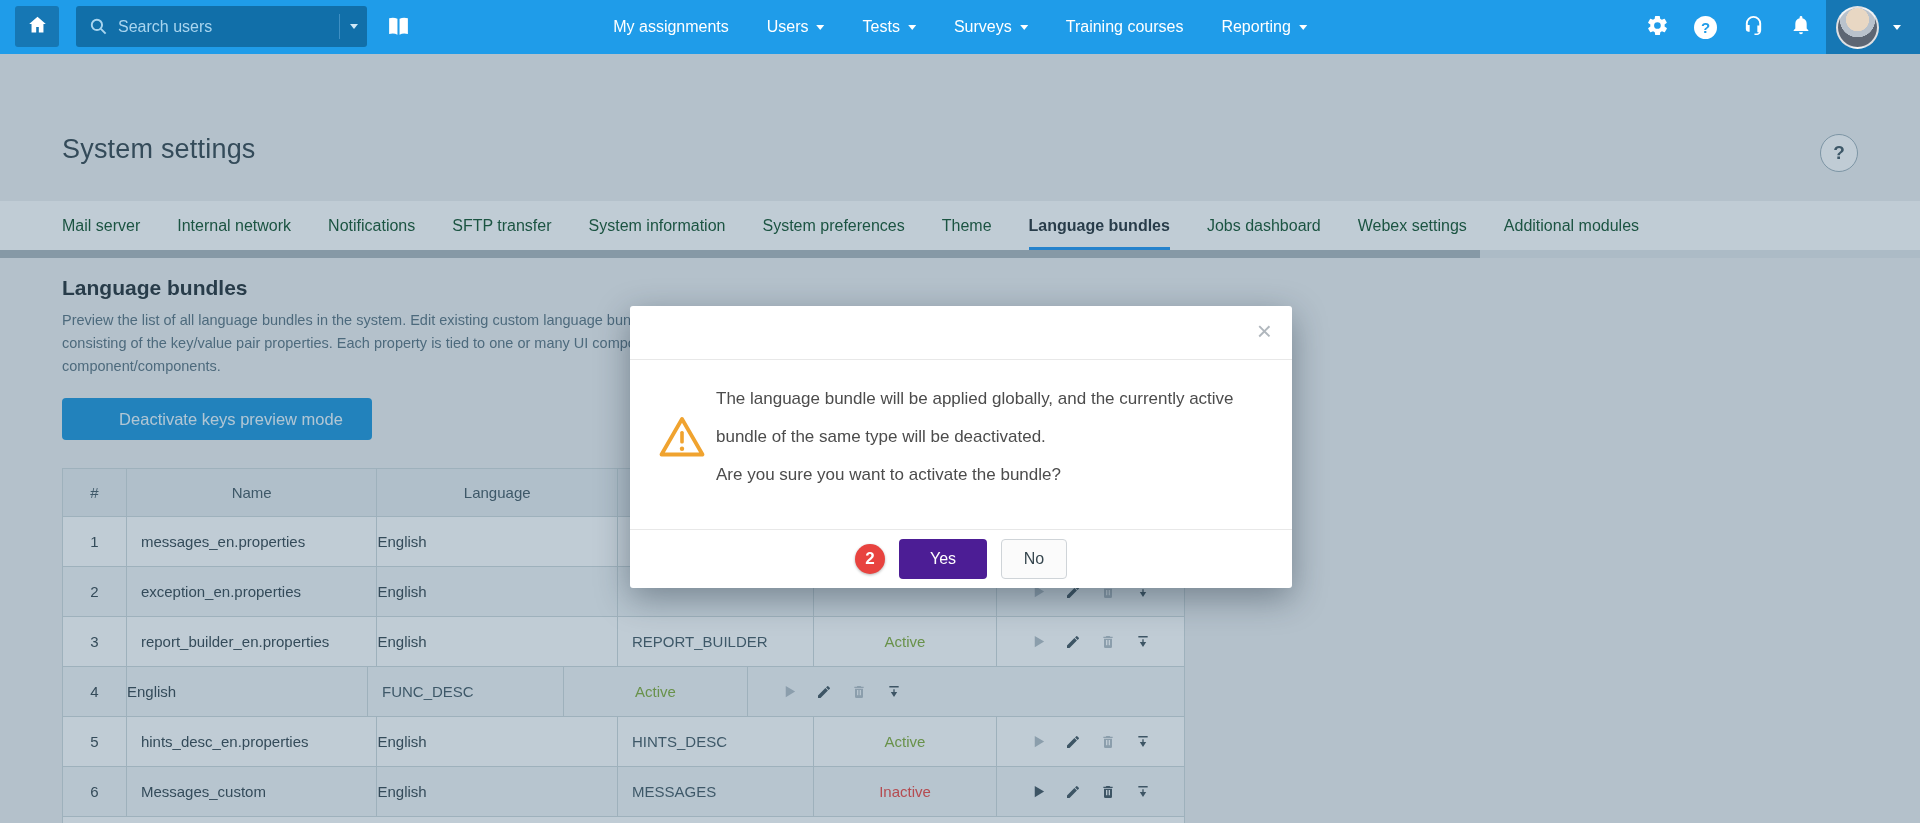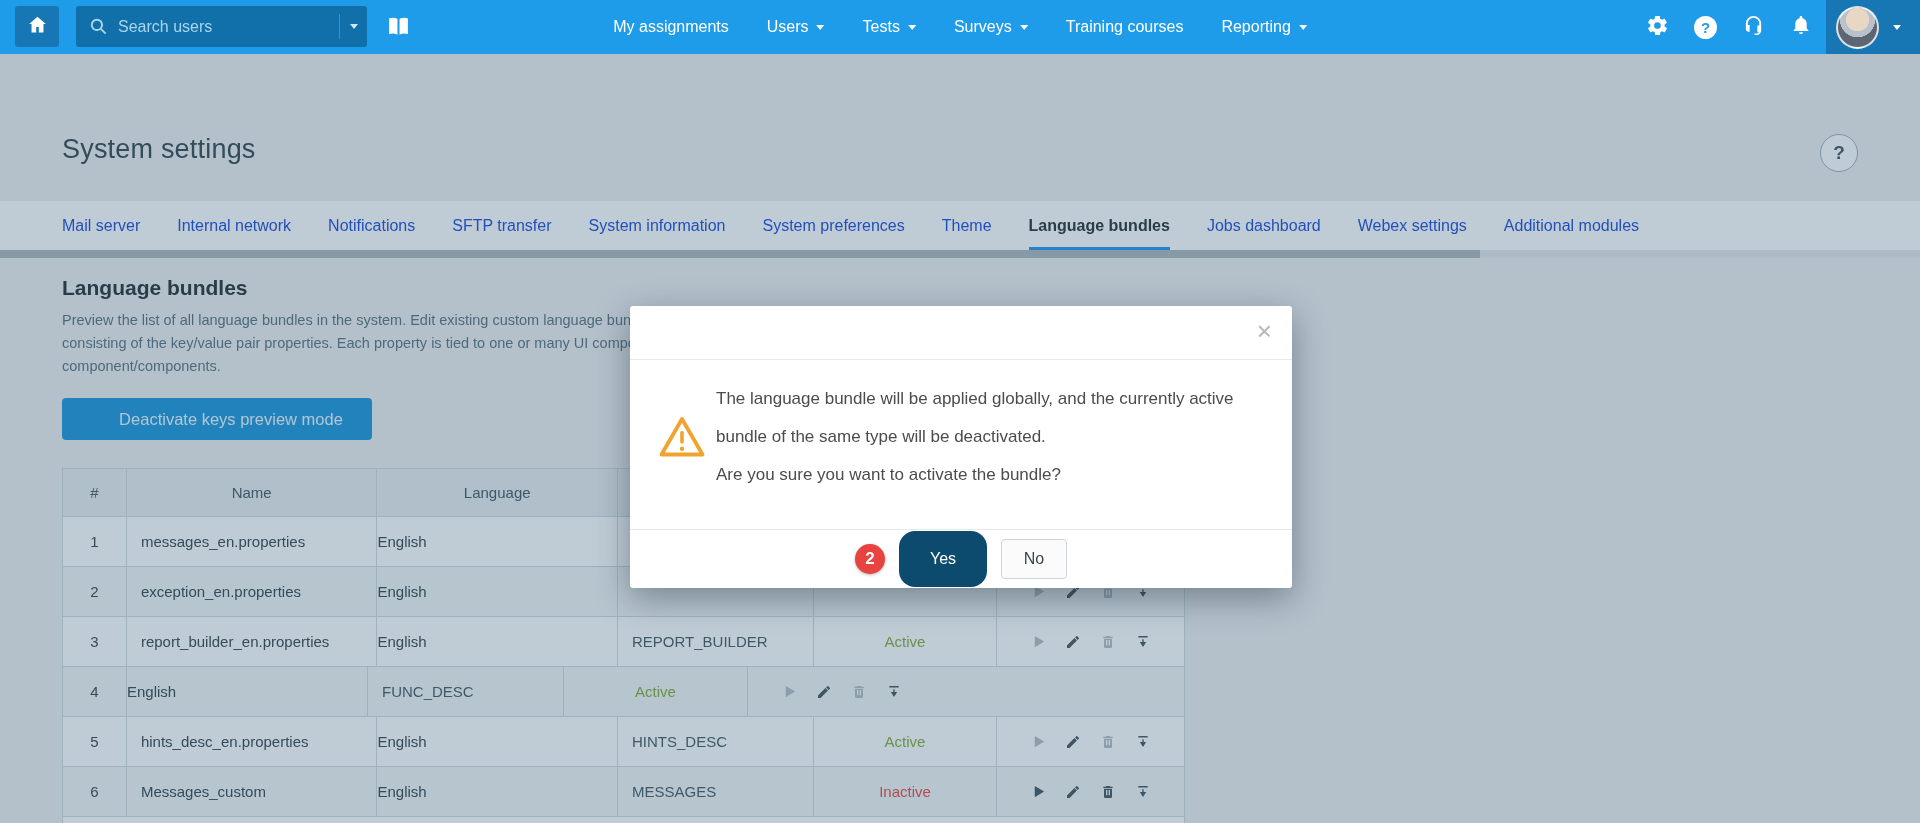--- a/index.html
+++ b/index.html
@@ -31,21 +31,21 @@
   .avatar-block .caret { margin-left:14px; }
 
   
   .content { position:absolute; top:54px; left:0; width:1920px; height:769px; background:#eef0f1; }
   .title-row { position:absolute; left:62px; top:80px; right:62px; display:flex; justify-content:space-between; align-items:flex-start; }
   h1.page-title { font-size:27px; font-weight:normal; color:#37474f; letter-spacing:.2px; }
   .help-circle { width:38px; height:38px; border-radius:50%; background:#fff; border:1px solid #9fb0ba; color:#455a64; font-size:19px; font-weight:bold; display:flex; align-items:center; justify-content:center; cursor:pointer; }
 
   .tabstrip { position:absolute; left:0; top:147px; width:1920px; height:49px; background:#fff; }
   .tabs-inner { position:absolute; left:62px; top:0; height:49px; display:flex; gap:37px; }
-  .tab { position:relative; height:49px; display:flex; align-items:center; font-size:16px; color:#1d4ed8; cursor:pointer; white-space:nowrap; }
+  .tab { position:relative; height:49px; display:flex; align-items:center; font-size:16px; color:#14532d; cursor:pointer; white-space:nowrap; }
   .tab.active { font-weight:bold; color:#263238; }
   .tab.active::after { content:""; position:absolute; left:0; right:0; bottom:0; height:3px; background:#2196f3; }
   .hscroll { position:absolute; left:0; top:196px; width:1920px; height:8px; background:#e3e7ea; }
   .hscroll .thumb { position:absolute; left:0; top:0; width:1480px; height:8px; background:#adb6bc; cursor:pointer; }
 
   .section-heading { position:absolute; left:62px; top:222px; font-size:21px; font-weight:bold; color:#263238; }
   .section-desc { position:absolute; left:62px; top:255px; width:1115px; font-size:14.5px; line-height:23px; color:#5b7381; }
   .deactivate-btn { position:absolute; left:62px; top:344px; width:310px; height:42px; background:#1d96db; border:none; border-radius:4px; color:#eaf6fe; font-size:16.5px; font-family:"Liberation Sans",sans-serif; cursor:pointer;padding-left:28px; }
 
   
@@ -70,21 +70,21 @@
   
   .overlay { position:absolute; left:0; top:54px; width:1920px; height:769px; background:rgba(47,86,116,0.30); z-index:40; }
   .modal { position:absolute; left:630px; top:306px; width:662px; height:282px; background:#fff; border-radius:3px; box-shadow:0 10px 34px rgba(20,35,50,.4); z-index:60; display:flex; flex-direction:column; }
   .modal-head { height:54px; border-bottom:1px solid #e8e8e8; position:relative; }
   .modal-close { position:absolute; right:20px; top:12px; font-size:26px; color:#b0b7bd; cursor:pointer; line-height:1; }
   .modal-body { flex:1; display:flex; padding:20px 30px 0 28px; }
   .warn-wrap { width:64px; display:flex; align-items:flex-start; padding-top:34px; }
   .modal-text { margin-left:10px; font-size:17px; line-height:38px; color:#4c4c4c; }
   .modal-foot { height:59px; border-top:1px solid #e8e8e8; display:flex; align-items:center; justify-content:center; gap:14px; }
   .badge { width:30px; height:30px; border-radius:50%; background:#e8433f; color:#fff; font-weight:bold; font-size:17px; display:flex; align-items:center; justify-content:center; box-shadow:0 1px 3px rgba(0,0,0,.3); }
-  .btn-yes { width:88px; height:56px; background:#0c4a6e; color:#fff; border:none; border-radius:16px; font-size:16px; font-family:"Liberation Sans",sans-serif; cursor:pointer; }
+  .btn-yes { width:88px; height:40px; background:#4c1d95; color:#fff; border:none; border-radius:4px; font-size:16px; font-family:"Liberation Sans",sans-serif; cursor:pointer; }
   .btn-no { width:66px; height:40px; background:#fbfbfb; color:#37474f; border:1px solid #cfd4d8; border-radius:4px; font-size:16px; font-family:"Liberation Sans",sans-serif; cursor:pointer; }
 </style>
 </head>
 <body>
 
 <div class="screen">
 
   <header class="topbar">
     <div class="home-tile">
       <span><svg width="21" height="21" viewBox="0 0 24 24" fill="#fff">

